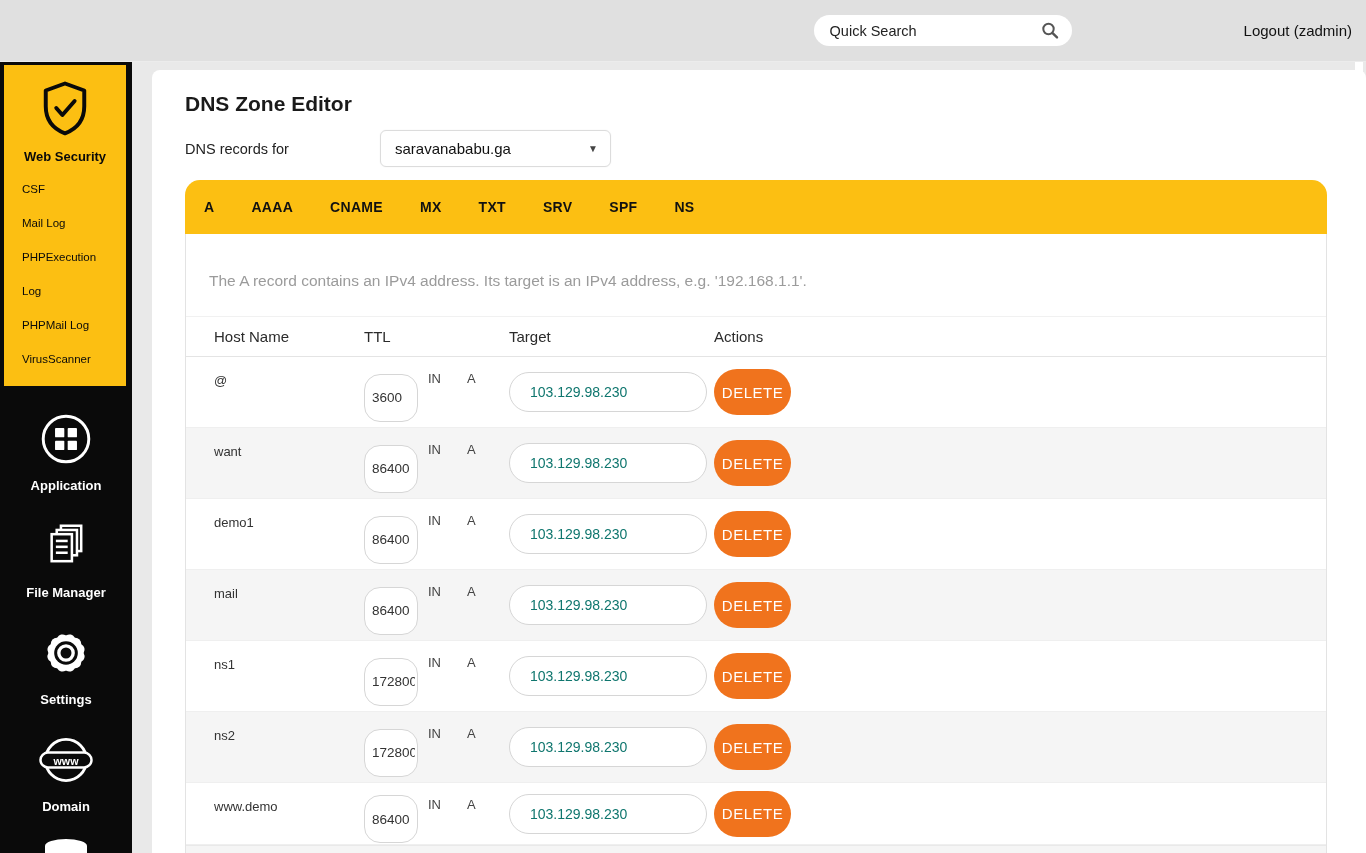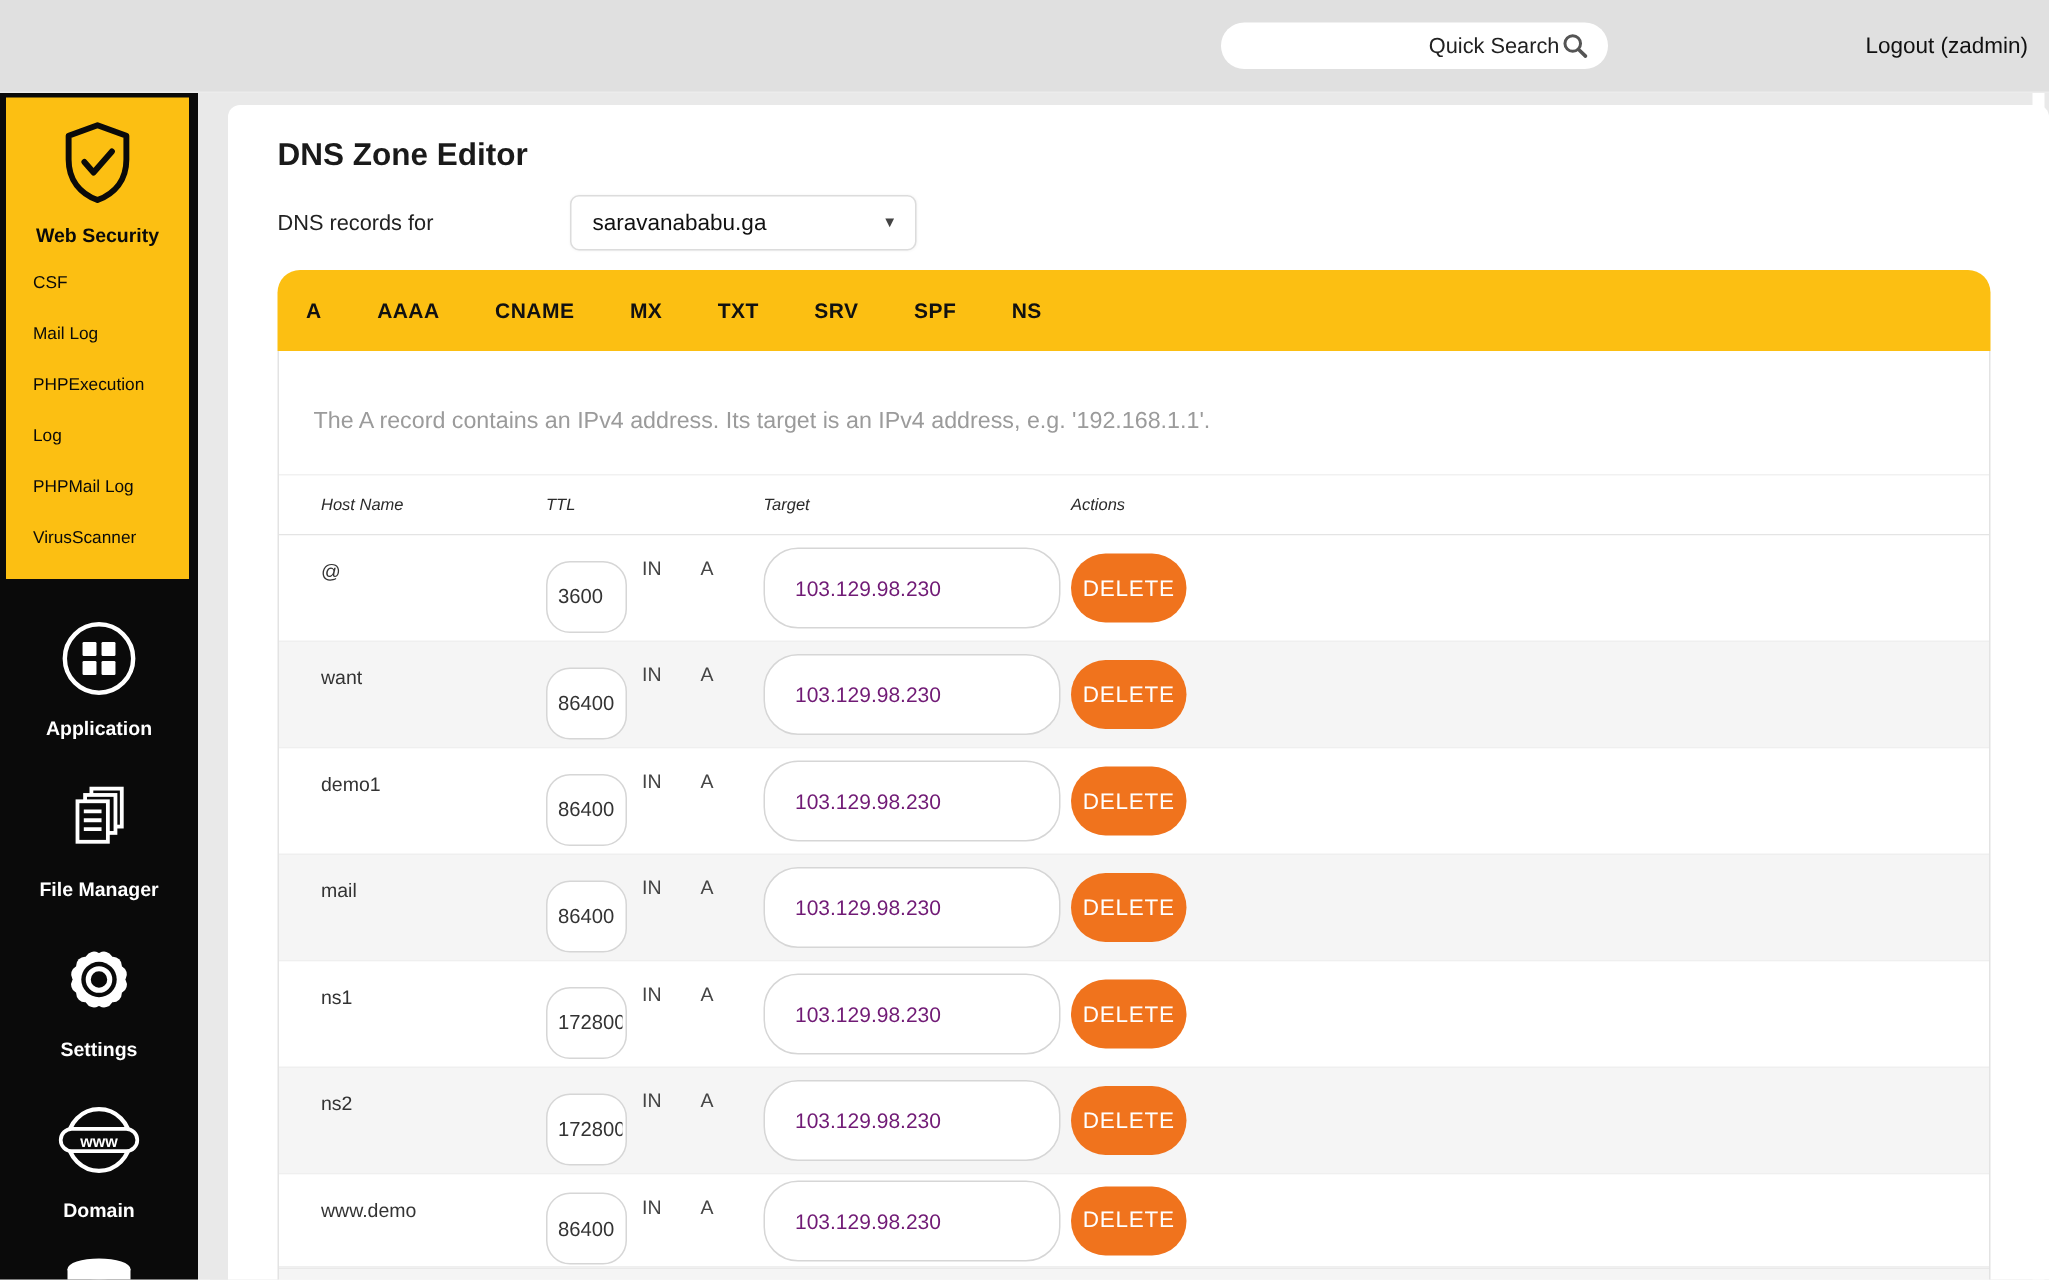--- a/index.html
+++ b/index.html
@@ -7,21 +7,21 @@
 
   
   .topbar { display:flex; height:62px; width:100%; }
   .logo-box { width:140px; height:62px; background:#0a0a0a; display:flex; align-items:center; padding-left:14px; flex:0 0 140px; }
   .logo-burst { margin-right:2px; }
   .logo-ovi { color:#fcbf12; font-size:21px; font-weight:bold; letter-spacing:1px; }
   .logo-panel { color:#f2f2f2; font-size:12px; font-weight:bold; margin-left:1px; }
   .topbar-rest { flex:1; background:#e0e0e0; display:flex; align-items:center; border-bottom:1px solid #ececec; }
   .notice { margin-left:35px; font-size:15px; color:#1d1d1d; }
   .search-pill { margin-left:auto; width:258px; height:31px; background:#ffffff; border-radius:16px; display:flex; align-items:center; padding:0 12px 0 16px; }
-  .search-pill input { border:none; outline:none; flex:1; font-size:14.5px; color:#3b82f6; font-family:"Liberation Sans", sans-serif; background:transparent;text-align:right; }
+  .search-pill input { border:none; outline:none; flex:1; font-size:14.5px; color:#3b82f6; font-family:"Liberation Sans", sans-serif; background:transparent; }
   .search-pill input::placeholder { color:#222; opacity:1; }
   .logout { margin-left:172px; margin-right:14px; font-size:15px; color:#111; cursor:pointer; white-space:nowrap; }
 
   
   .sidebar { position:absolute; left:0; top:62px; width:132px; height:791px; background:#0a0a0a; overflow:hidden; }
   .ws-block { margin:3px 14px 0 4px; width:122px; background:#fcbf12; padding:14px 0 10px 0; }
   .ws-icon { display:block; margin:0 auto; }
   .ws-title { text-align:center; font-size:13px; font-weight:bold; color:#0a0a0a; margin-top:12px; }
   .ws-item { font-size:11.5px; color:#0a0a0a; padding:11px 0 11px 18px; cursor:pointer; }
   .side-section { margin-top:26px; text-align:center; }
@@ -40,31 +40,31 @@
   .domain-select { width:231px; height:37px; border:1px solid #dcdcdc; border-radius:6px; background:#fff; display:flex; align-items:center; padding:0 12px 0 14px; font-size:15px; color:#111; cursor:pointer; box-shadow:0 0 2px rgba(0,0,0,0.05); }
   .select-arrow { margin-left:auto; font-size:10px; color:#444; }
 
   .tab-bar { margin:13px 0 0 33px; width:1142px; height:54px; background:#fcbf12; border-radius:15px 15px 0 0; display:flex; align-items:center; padding-left:19px; gap:37px; }
   .tab { font-size:14px; font-weight:bold; color:#111; letter-spacing:0.3px; cursor:pointer; }
 
   .tab-panel { margin-left:33px; width:1142px; flex:1; border-left:1px solid #e3e3e3; border-right:1px solid #e3e3e3; display:flex; flex-direction:column; }
   .record-desc { color:#9b9b9b; font-size:15.5px; padding:38px 0 0 23px; }
 
   .thead { display:grid; grid-template-columns:150px 145px 205px 1fr; padding-left:28px; align-items:center; height:41px; margin-top:26px; border-top:1px solid #f1f1f1; border-bottom:1px solid #e4e4e4; }
-  .th { font-size:11px; color:#2b2b2b;font-style:italic; }
+  .th { font-size:15px; color:#2b2b2b; }
 
   .trow { display:grid; grid-template-columns:150px 145px 205px 1fr; padding-left:28px; align-items:center; height:71px; border-bottom:1px solid #efefef; background:#ffffff; }
   .trow.alt { background:#f5f5f5; }
   .trow.last { height:62px; }
   .host { font-size:13px; color:#333; align-self:start; padding-top:16px; }
   .ttl-cell { display:flex; align-items:center; height:100%; }
   .ttl-input { width:54px; height:48px; border:1px solid #d6d6d6; border-radius:16px; font-size:13.5px; color:#333; padding:0 2px 0 7px; outline:none; background:#fff; font-family:"Liberation Sans", sans-serif;margin-top:11px; }
   .rr-class { font-size:13px; color:#444; margin-left:10px; align-self:flex-start; padding-top:14px; }
   .rr-type { font-size:13px; color:#444; margin-left:26px; align-self:flex-start; padding-top:14px; }
-  .target-input { width:198px; height:54px; border:1px solid #d6d6d6; border-radius:23px; font-size:14px; color:#701a75; padding:0 14px 0 20px; outline:none; background:#fff; font-family:"Liberation Sans", sans-serif; }
+  .target-input { width:198px; height:40px; border:1px solid #d6d6d6; border-radius:23px; font-size:14px; color:#0f766e; padding:0 14px 0 20px; outline:none; background:#fff; font-family:"Liberation Sans", sans-serif; }
   .delete-btn { width:77px; height:46px; border:none; border-radius:23px; background:#f0731d; color:#ffffff; font-size:15px; letter-spacing:0.5px; cursor:pointer; font-family:"Liberation Sans", sans-serif; }
   .tfiller { flex:1; background:#f5f5f5; border-top:1px solid #e9e9e9; }
 </style>
 </head>
 <body>
 
 <div class="topbar">
   <div class="topbar-rest">
     <div class="search-pill">
       <input type="text" placeholder="Quick Search" style="">

